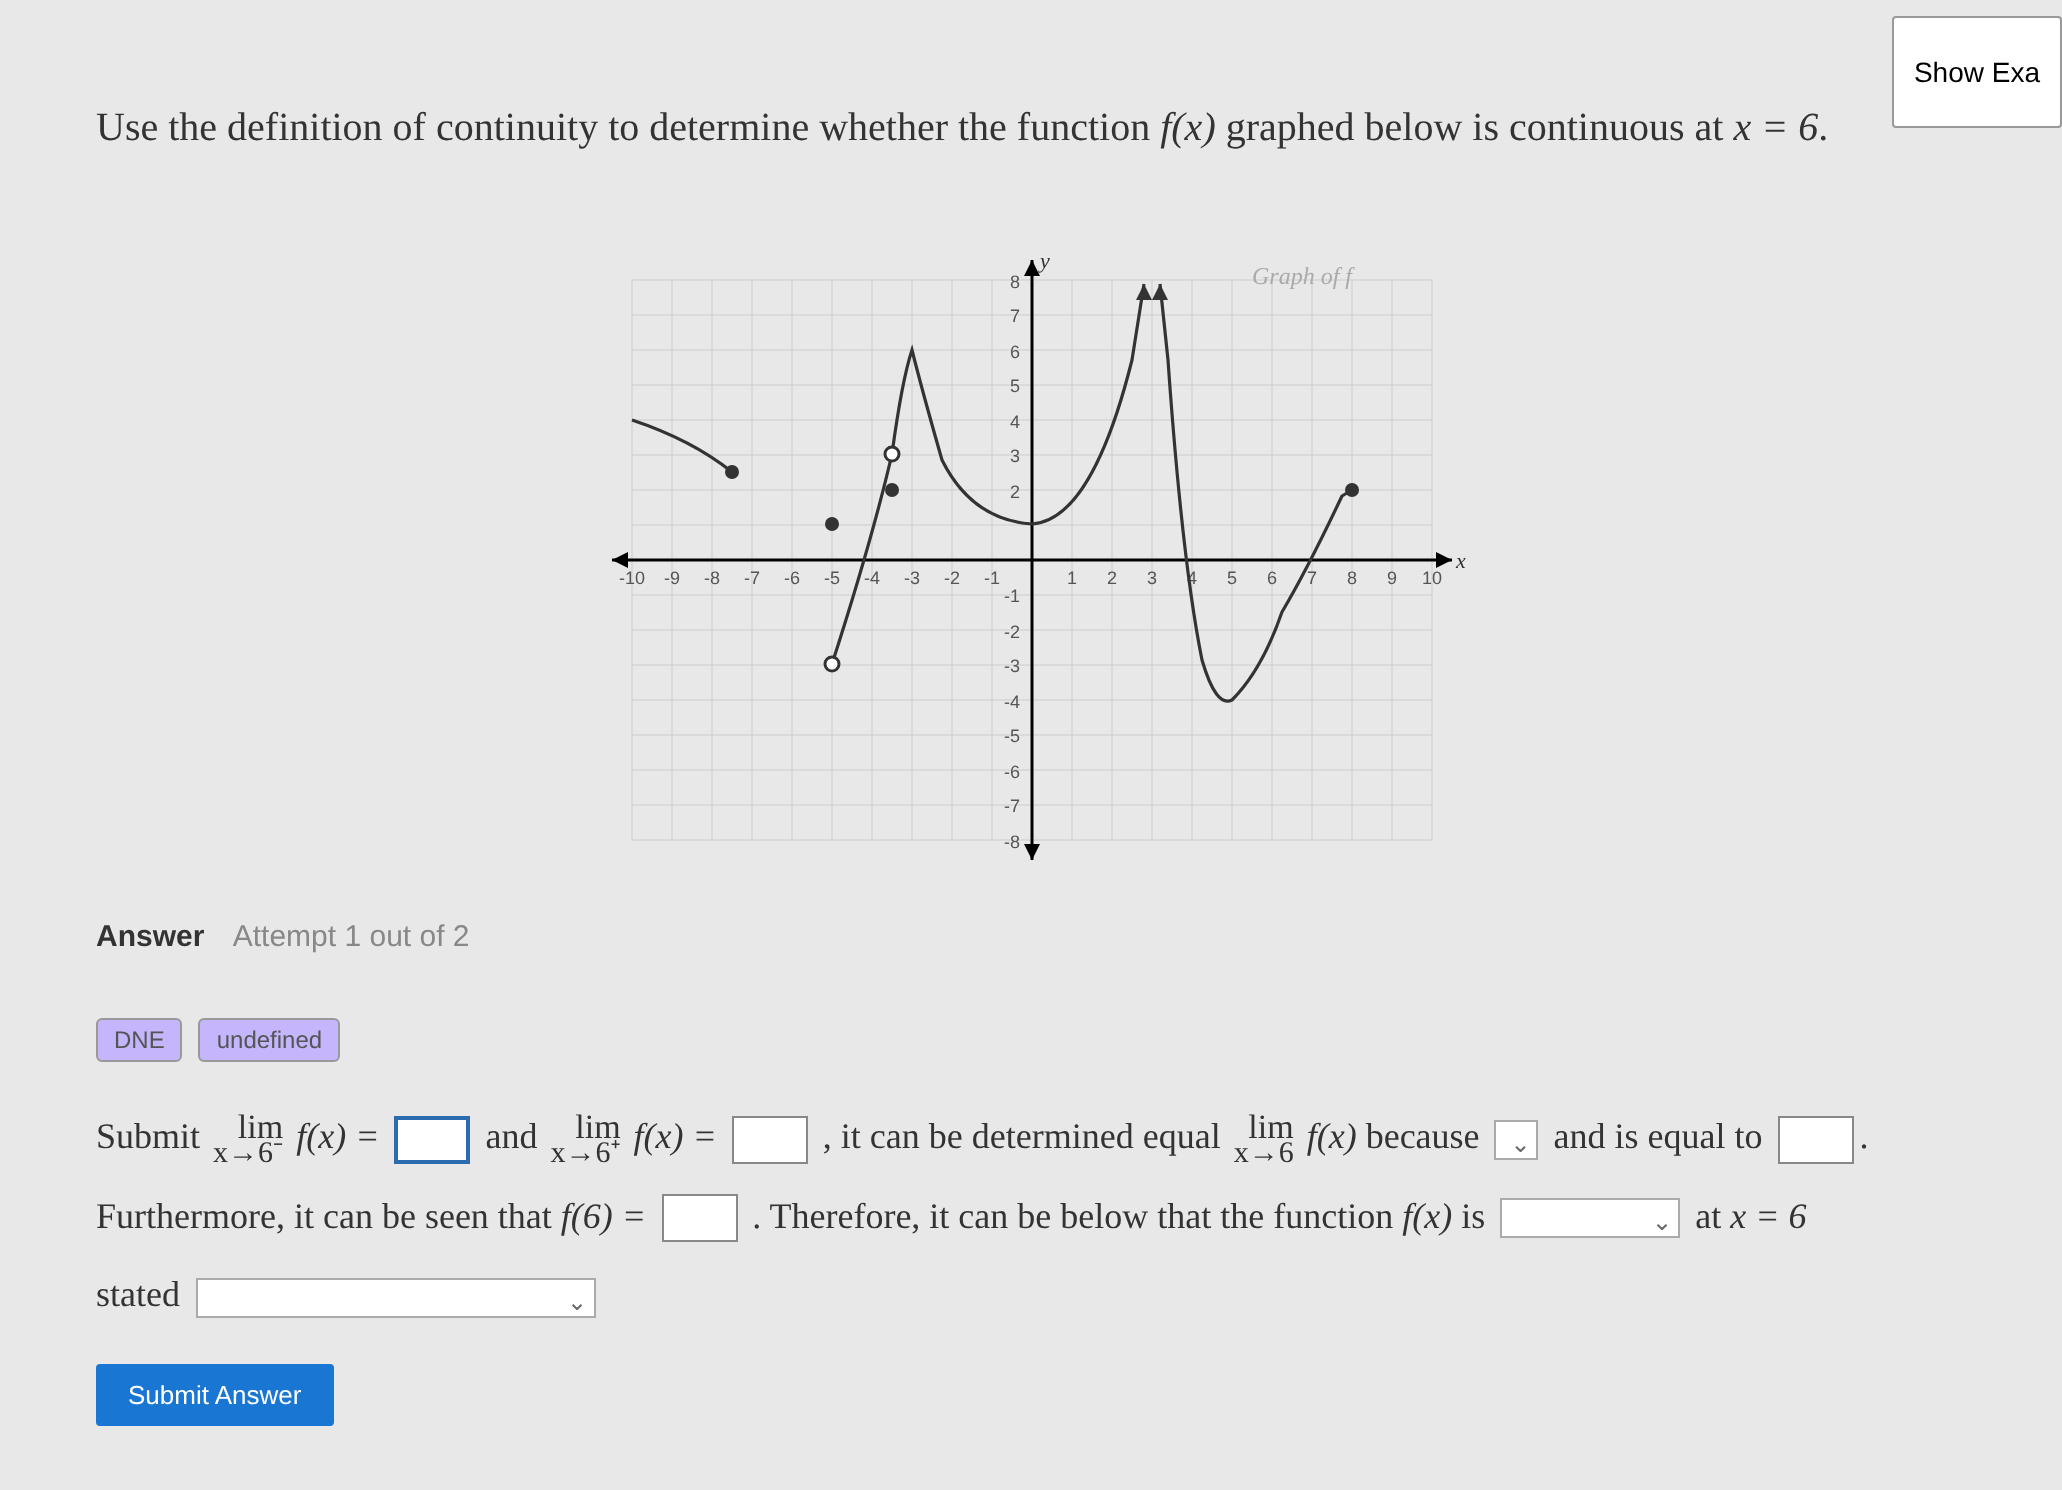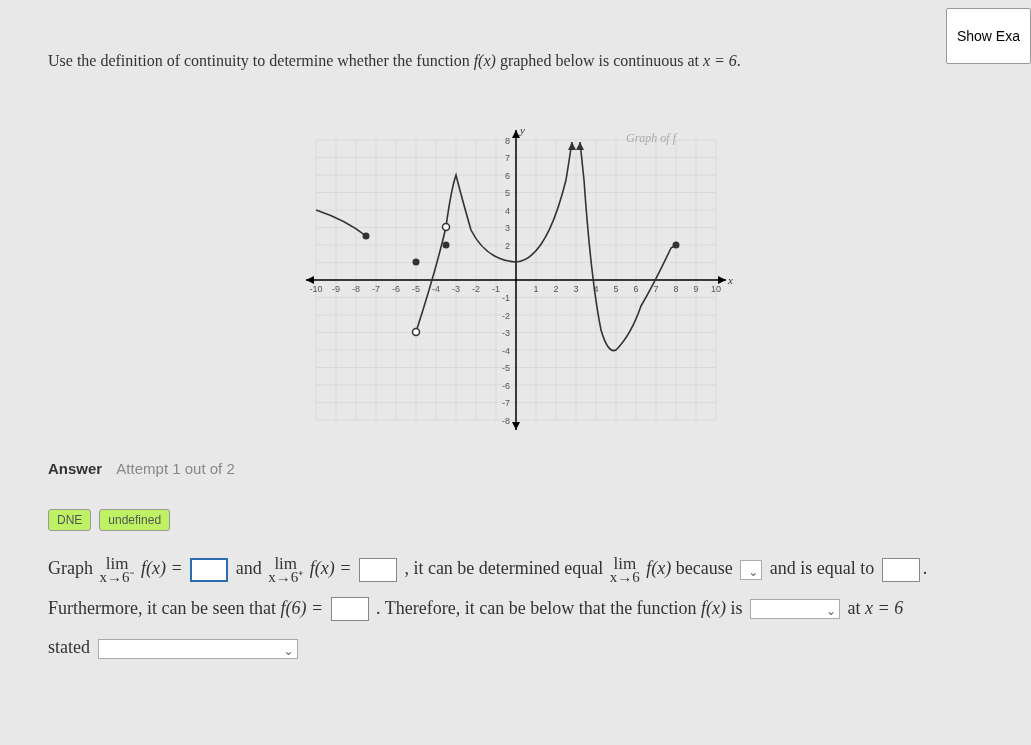--- a/index.html
+++ b/index.html
@@ -21,21 +21,21 @@
     font-family: Arial, sans-serif;
     font-size: 14px;
     cursor: pointer;
     border-radius: 2px;
   }
   .question {
     position: absolute;
     left: 48px;
     top: 48px;
     right: 16px;
-    font-size: 16px;
+    font-size: 20px;
     line-height: 1.6;
   }
   .math { font-style: italic; font-family: 'Times New Roman', serif; }
   .graph-wrap {
     position: absolute;
     left: 50%;
     transform: translateX(-50%);
     top: 120px;
   }
   .answer-area {
@@ -50,21 +50,21 @@
     font-family: Arial, sans-serif;
     font-size: 15px;
     margin-bottom: 32px;
   }
   .answer-header b { font-weight: bold; }
   .attempt { color: #888; margin-left: 10px; }
   .helper-btns { margin-bottom: 18px; }
   .helper-btn {
     display: inline-block;
     border: 1px solid #999;
-    background: #bef264;
+    background: #c4b5fd;
     padding: 3px 8px;
     font-size: 12px;
     font-family: Arial, sans-serif;
     border-radius: 3px;
     cursor: pointer;
     margin-right: 4px;
     color: #555;
   }
   .sentence {
     font-size: 18px;
@@ -111,21 +111,21 @@
     cursor: pointer;
     margin-top: 14px;
   }
   .lim {
     display: inline-block;
     text-align: center;
     vertical-align: middle;
     line-height: 1;
     margin: 0 2px;
   }
-  .lim .top { display: block; font-size: 17px; }
+  .lim .top { display: block; font-size: 17px; text-align: right; }
   .lim .bot { display: block; font-size: 15px; margin-top: -2px; }
   svg.graph { display: block; }
 </style>
 </head>
 <body>
 
 <button class="show-example-btn">Show Exa</button>
 
 <div class="question">
   <span>Use the definition of continuity to determine whether the function </span><span class="math">f(x)</span><span> graphed below is continuous at </span><span class="math">x = 6</span><span>.</span>
@@ -251,21 +251,21 @@
   </div>
 
   <div class="helper-btns">
     <span class="helper-btn">DNE</span>
     <span class="helper-btn">undefined</span>
   </div>
 
   
 
   <div class="sentence">
-    <span>Graph </span>
+    <span>Submit </span>
     <span class="lim"><span class="top">lim</span><span class="bot">x→6⁻</span></span>
     <span class="math"> f(x) = </span>
     <span class="blank active"></span>
     <span> and </span>
     <span class="lim"><span class="top">lim</span><span class="bot">x→6⁺</span></span>
     <span class="math"> f(x) = </span>
     <span class="blank"></span>
     <span>, it can be determined equal </span>
     <span class="lim"><span class="top">lim</span><span class="bot">x→6</span></span>
     <span class="math"> f(x) </span>
@@ -281,13 +281,14 @@
     <span class="math">f(x)</span>
     <span> is </span>
     <span class="dropdown wide"></span>
     <span> at </span>
     <span class="math">x = 6</span>
     <br>
     <span>stated</span>
     <span class="dropdown wide" style="min-width:200px;"></span>
   </div>
 
+  <button class="submit-btn">Submit Answer</button>
 </div>
 
 </body></html>

